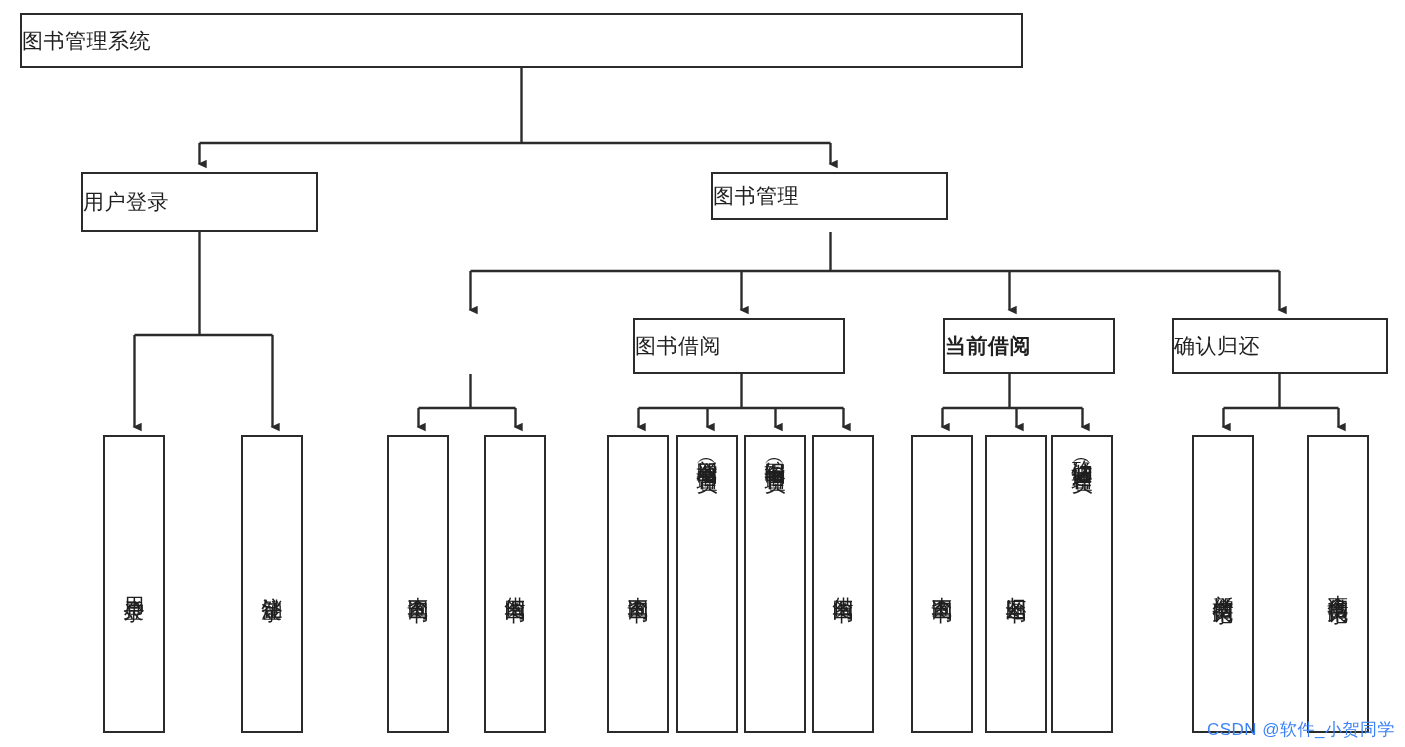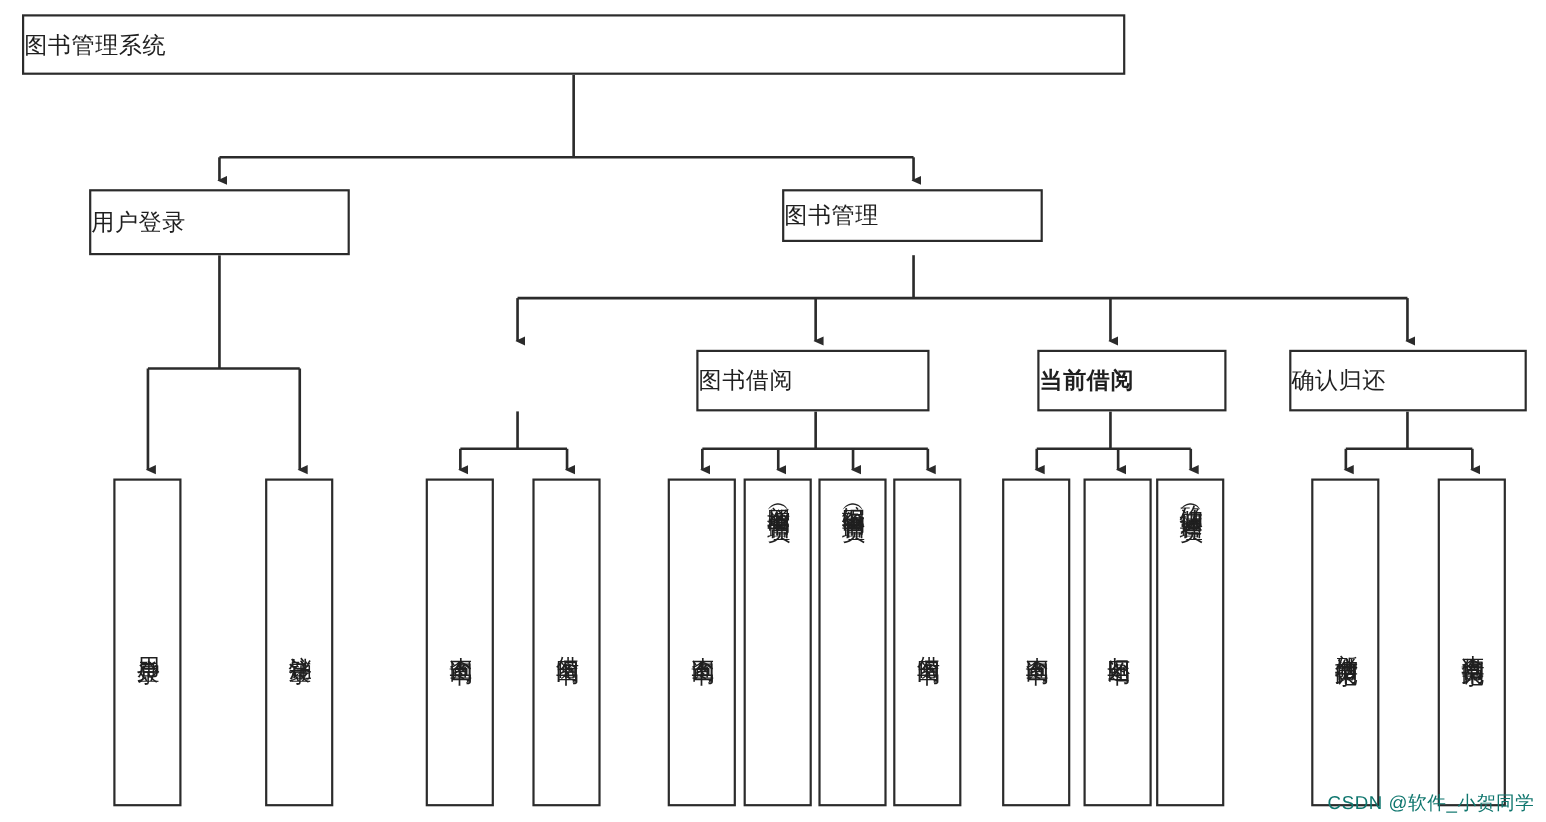--- a/index.html
+++ b/index.html
@@ -57,21 +57,21 @@
   }
   .node-label {
     display: block;
     white-space: nowrap;
   }
   #watermark {
     position: absolute;
     right: 10px;
     bottom: 6px;
     font-size: 17px;
-    color: #0f766e;
+    color: #3b82f6;
     letter-spacing: 0.5px;
     white-space: nowrap;
     pointer-events: none;
   }
 </style>
 </head>
 <body>
 
 <div id="canvas">
 

